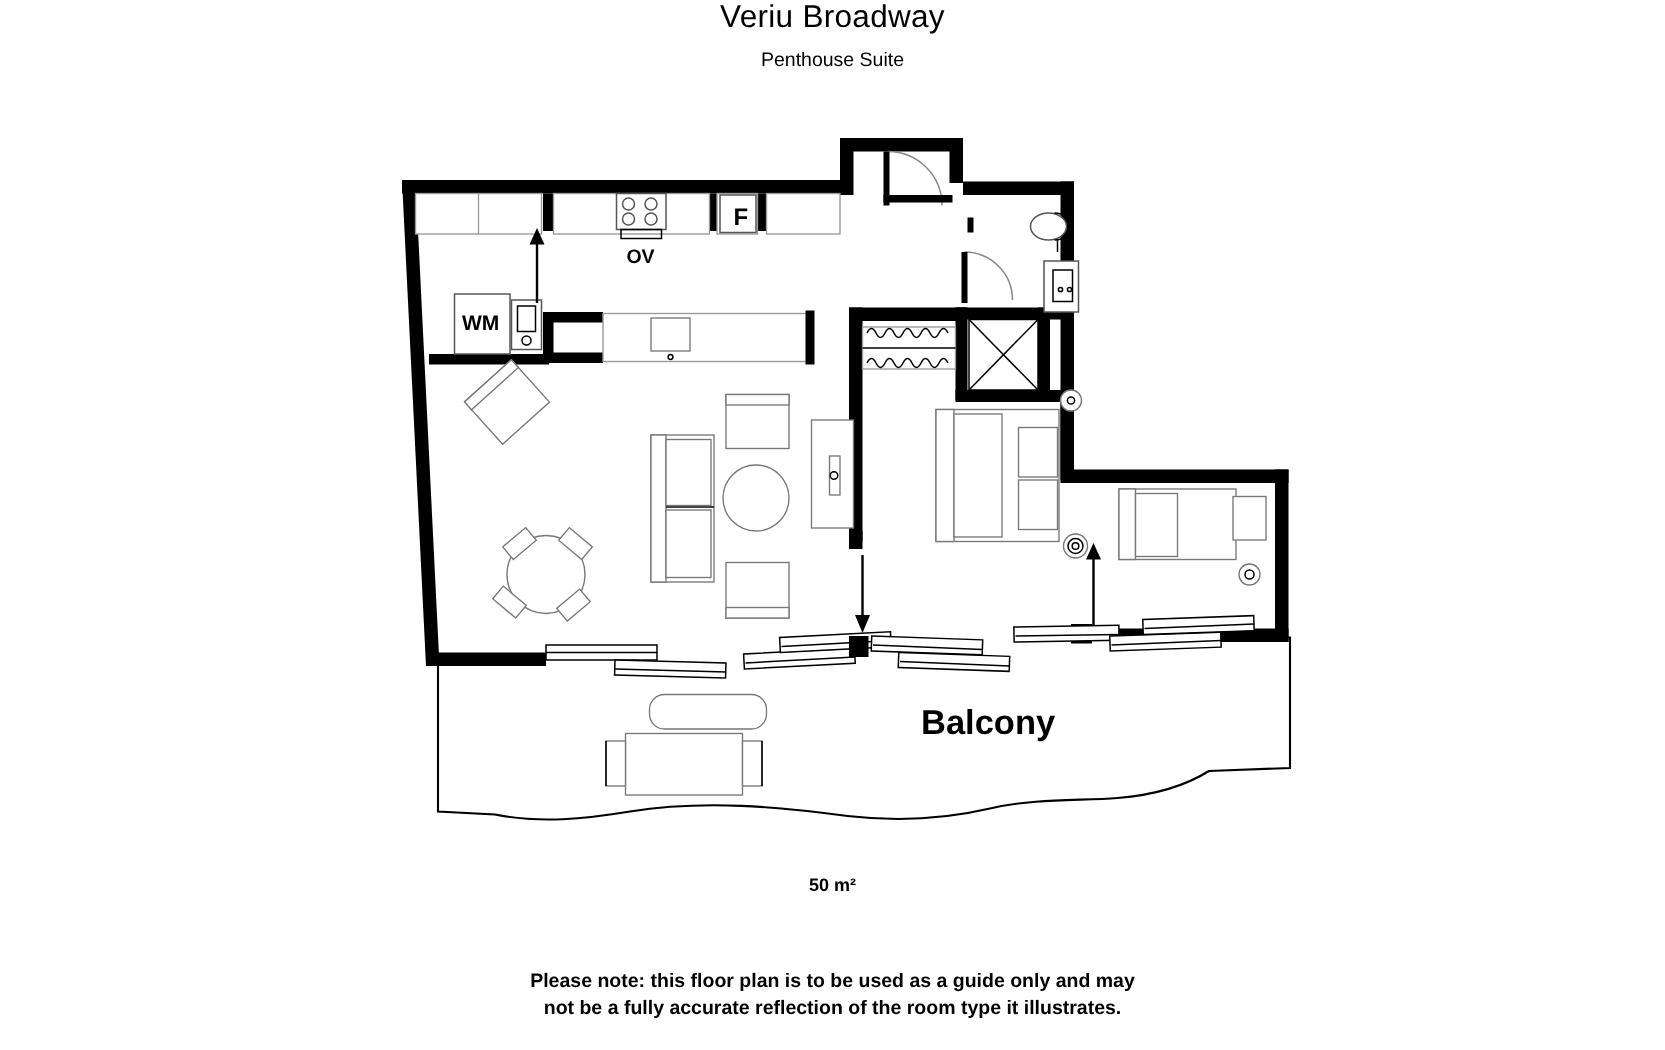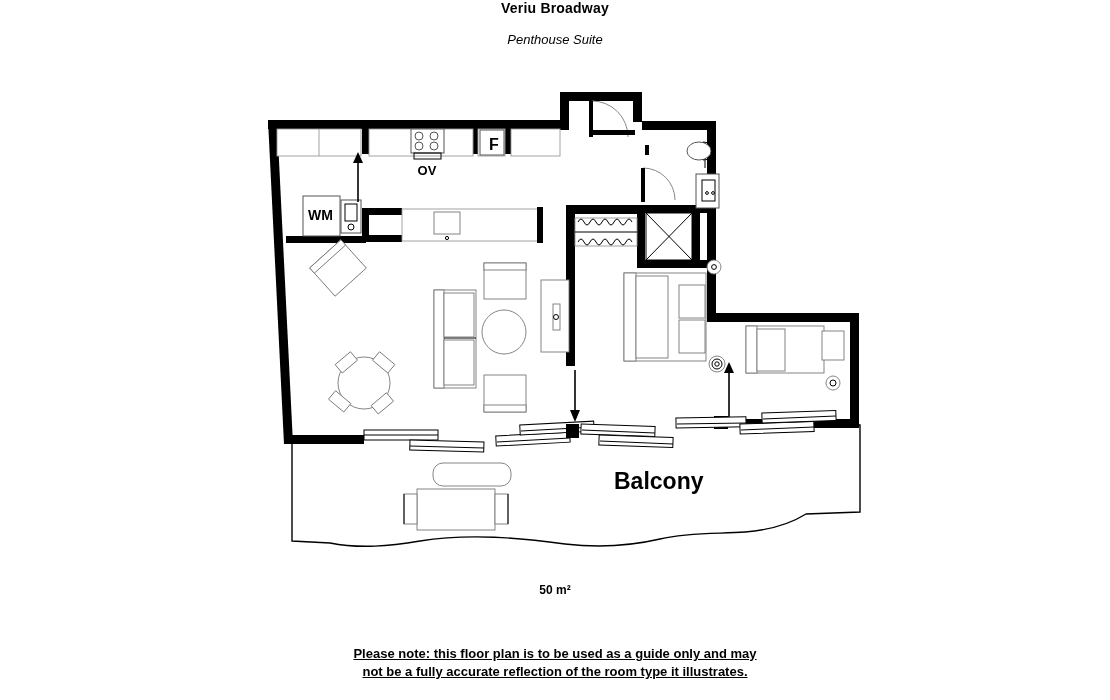--- a/index.html
+++ b/index.html
@@ -11,40 +11,40 @@
     color:#000000;
     overflow:hidden;
     position:relative;
   }
   .sheet{position:absolute;inset:0;}
 
   
   .title{
     position:absolute;left:0;right:0;top:0;
     text-align:center;
-    font-size:14px;font-weight:bold;
+    font-size:21px;font-weight:normal;
     letter-spacing:.2px;
   }
   .subtitle{
     position:absolute;left:0;right:0;top:32px;
     text-align:center;
-    font-size:13px;font-weight:normal;font-style:italic;
+    font-size:13px;font-weight:normal;
   }
   .area-label{
     position:absolute;left:0;right:0;top:583px;
     text-align:center;
     font-size:12px;font-weight:bold;
   }
   .disclaimer{
     position:absolute;left:0;right:0;top:645px;
     text-align:center;
     font-size:13px;font-weight:bold;
     line-height:18px;
   }
-  .disclaimer div{display:block;text-decoration:underline;}
+  .disclaimer div{display:block;}
 
   
   .plan{position:absolute;left:0;top:0;width:1110px;height:700px;}
   svg{display:block;}
   .wall{fill:#000000;}
   .thin{fill:none;stroke:#000000;stroke-width:1;}
   .thin2{fill:none;stroke:#000000;stroke-width:1.4;}
   .furn{fill:#ffffff;stroke:#555555;stroke-width:1;}
   .furn-l{fill:#ffffff;stroke:#777777;stroke-width:.9;}
   .ctr{fill:#ffffff;stroke:#999999;stroke-width:.9;}

